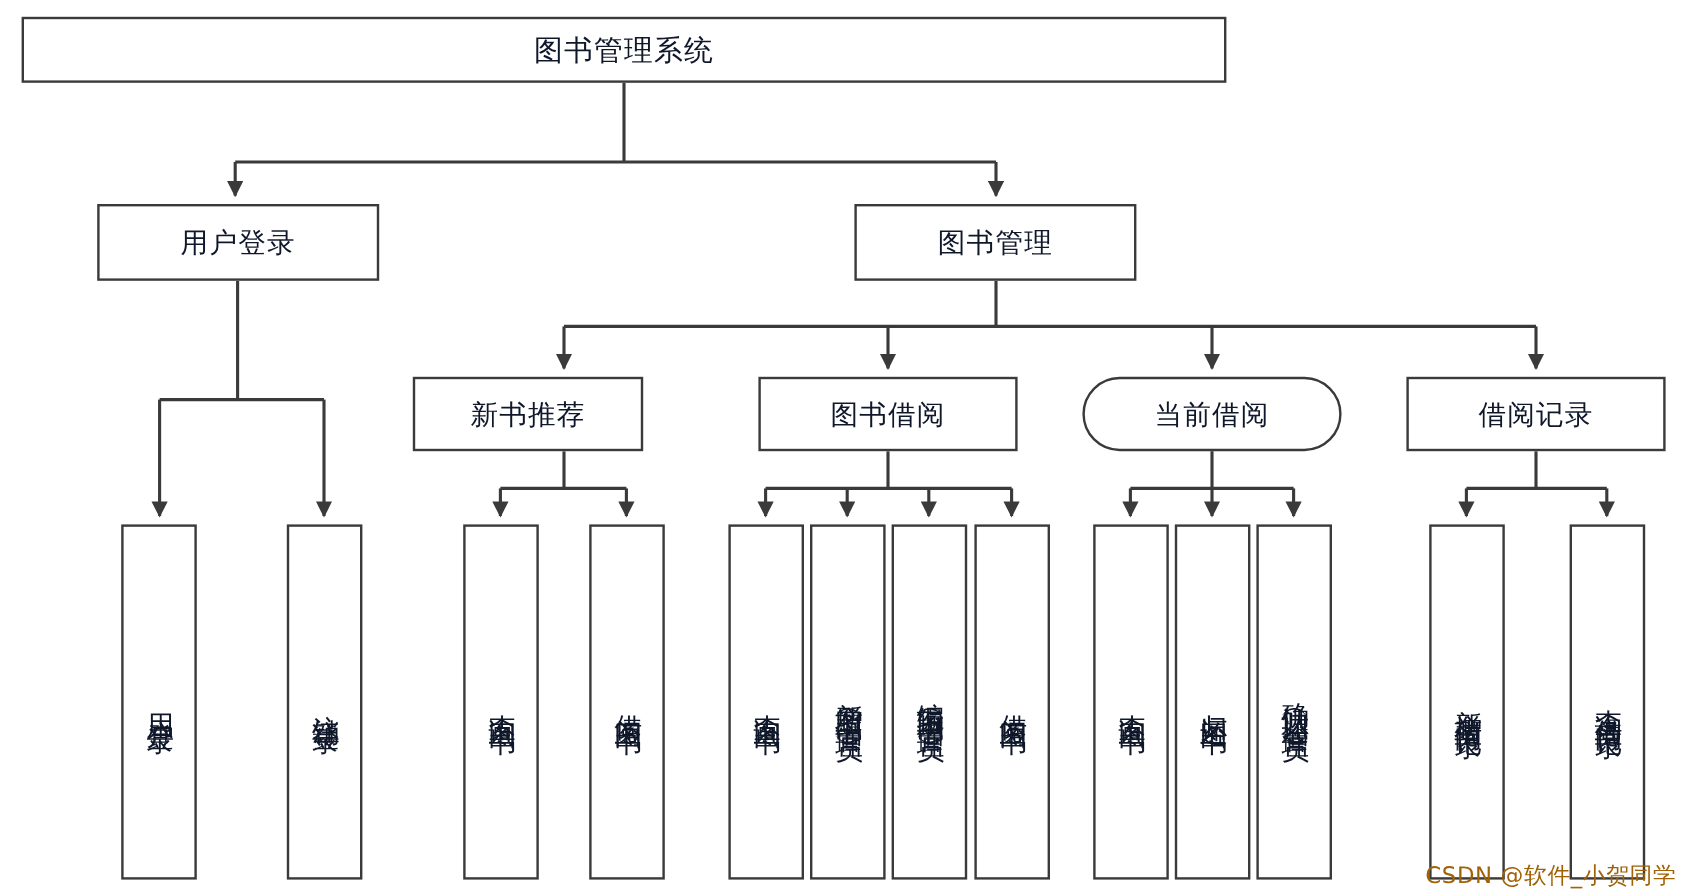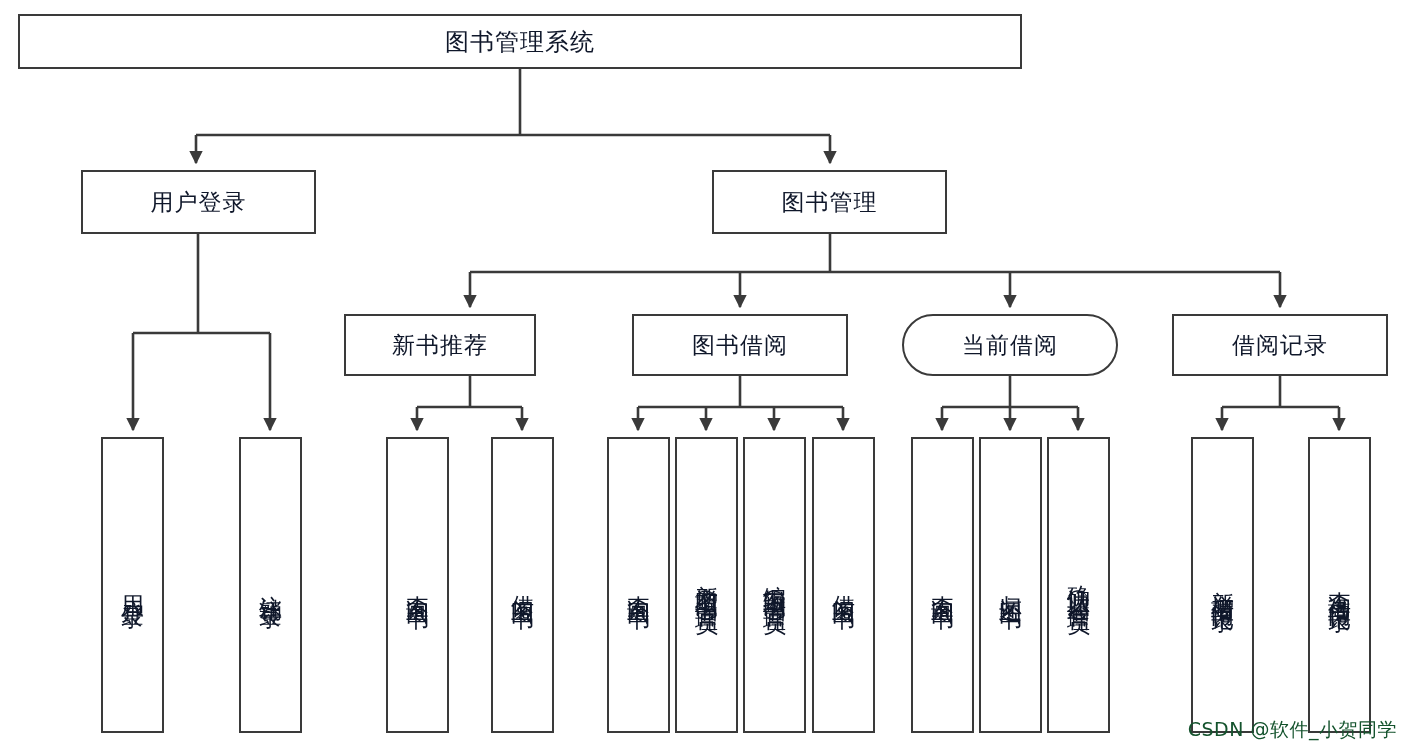--- a/index.html
+++ b/index.html
@@ -52,21 +52,21 @@
     white-space: nowrap;
   }
   #root-node {
     font-size: 24px;
   }
   #watermark {
     position: absolute;
     right: 8px;
     bottom: 4px;
     font-size: 19px;
-    color: #14532d;
+    color: #a16207;
     letter-spacing: 0.5px;
     white-space: nowrap;
     pointer-events: none;
   }
 </style>
 </head>
 <body>
 
 <div id="canvas">
 

